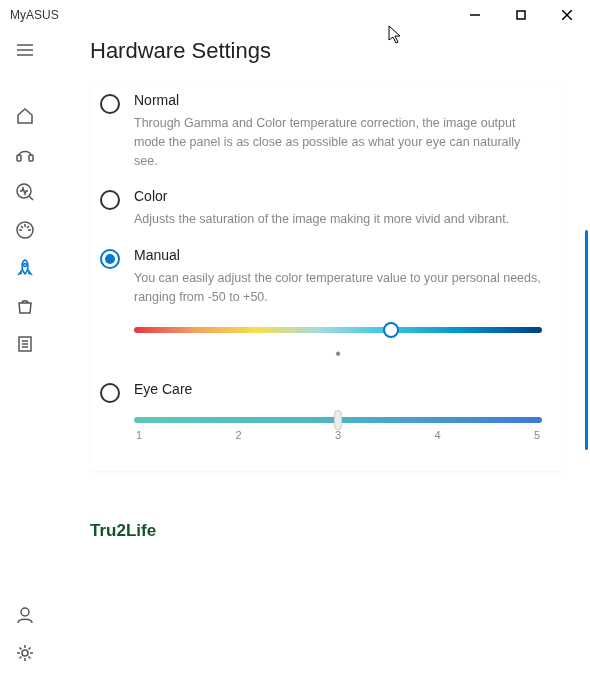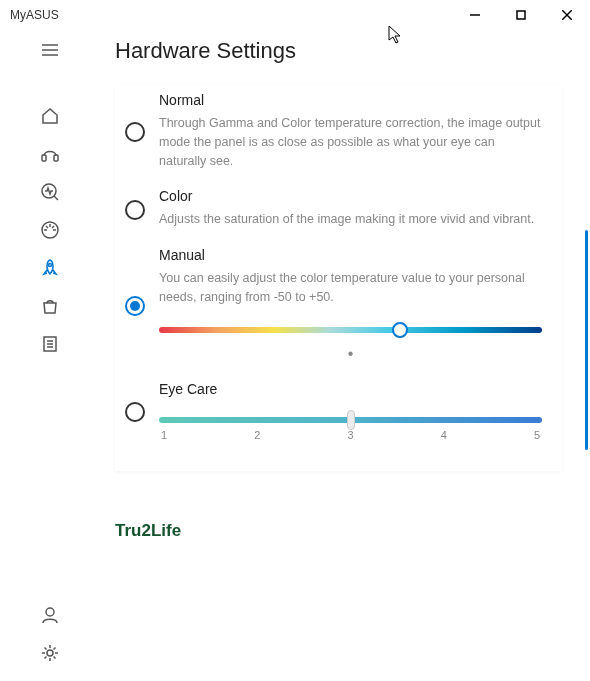--- a/index.html
+++ b/index.html
@@ -33,21 +33,20 @@
     }
     .cursor-arrow {
       position: absolute;
       top: 25px;
       left: 388px;
       pointer-events: none;
     }
     .main-area {
       display: flex;
       height: calc(100% - 30px);
-      padding-left: 25px;
     }
     .sidebar {
       width: 50px;
       display: flex;
       flex-direction: column;
       align-items: center;
       padding-top: 10px;
       gap: 18px;
     }
     .sidebar-icon {
@@ -82,21 +81,20 @@
     }
     .card {
       background: #fff;
       padding: 8px 20px 30px 10px;
       box-shadow: 0 1px 3px rgba(0,0,0,0.05);
     }
     .option {
       display: flex;
       gap: 14px;
       margin-top: 18px;
-      align-items: center;
     }
     .option:first-child { margin-top: 0; }
     .radio {
       width: 20px;
       height: 20px;
       border: 2px solid #333;
       border-radius: 50%;
       flex-shrink: 0;
       margin-top: 2px;
       display: flex;

